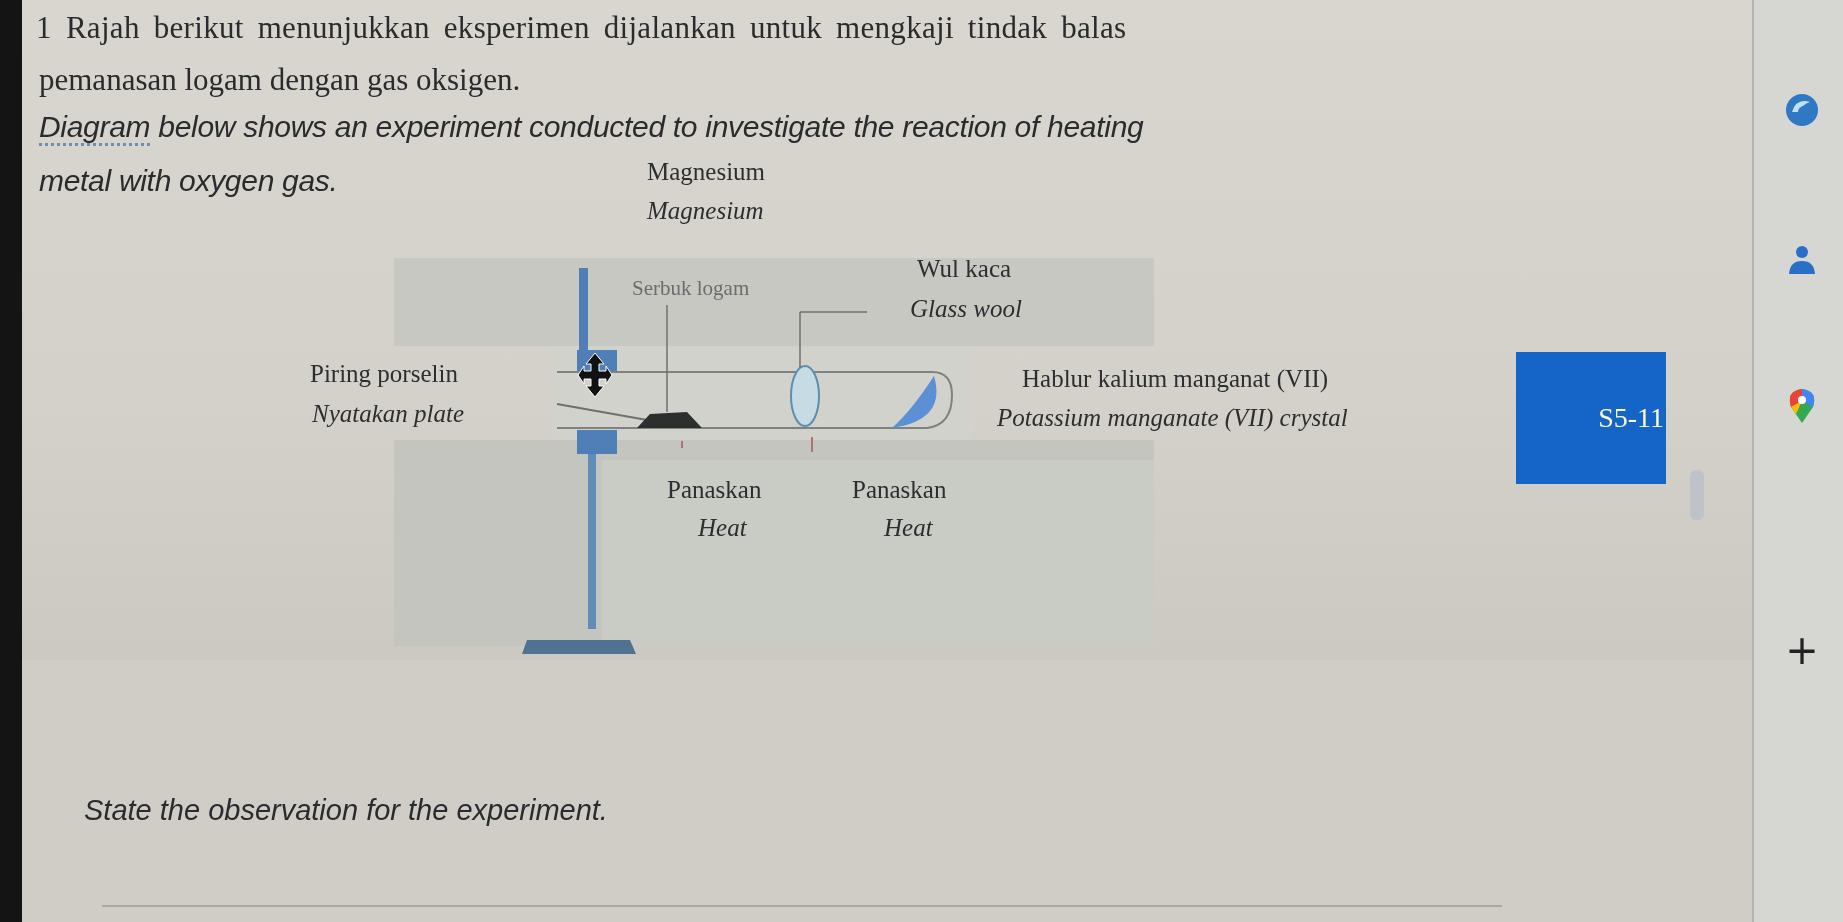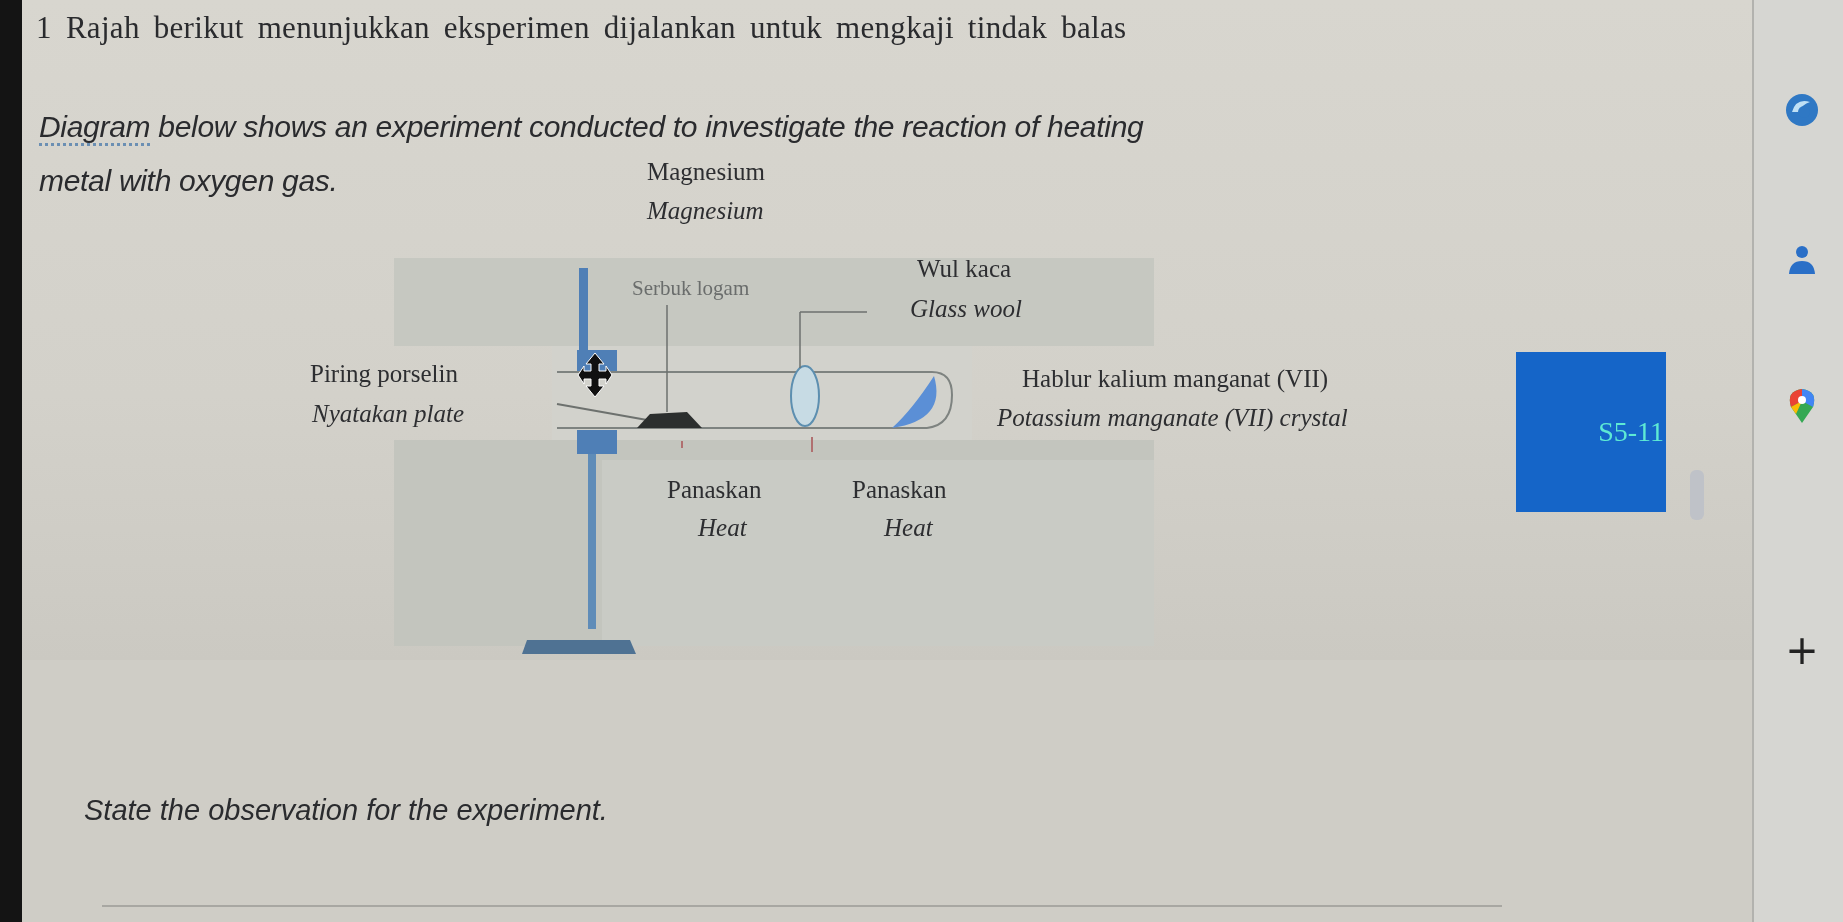--- a/index.html
+++ b/index.html
@@ -20,22 +20,22 @@
   .q-en1 { left: 17px; top: 110px; font-size: 30px; font-style: italic; font-family: "Liberation Sans", "DejaVu Sans", sans-serif; letter-spacing: -0.3px; }
   .q-en1 .underline { border-bottom: 3px dotted #6b8fb3; }
   .q-en2 { left: 17px; top: 164px; font-size: 30px; font-style: italic; font-family: "Liberation Sans", "DejaVu Sans", sans-serif; letter-spacing: -0.3px; }
   .lbl { position: absolute; white-space: nowrap; font-size: 25px; color: #2d2e31; }
   .lbl.it { font-style: italic; }
   .diagram-bg { position: absolute; background: #c4c6bf; }
   .sub-a { left: 60px; top: 748px; font-size: 29px; }
   .sub-a-en { left: 62px; top: 794px; font-size: 29px; font-style: italic; font-family: "Liberation Sans", "DejaVu Sans", sans-serif; }
   .answer-line { position: absolute; left: 80px; top: 905px; width: 1400px; height: 2px; background: #a8a7a2; }
   .code-badge {
-    position: absolute; left: 1516px; top: 352px; width: 150px; height: 160px;
-    background: #1565c8; color: #5eead4; font-size: 28px;
+    position: absolute; left: 1516px; top: 352px; width: 150px; height: 132px;
+    background: #1565c8; color: #fef9c3; font-size: 28px;
     display: flex; align-items: center; justify-content: flex-end; padding-right: 2px; box-sizing: border-box;
   }
   .sidebar {
     position: absolute; left: 1752px; top: 0; width: 91px; height: 922px;
     background: #d6d6d2; border-left: 2px solid #b2b2ae;
   }
   .side-icon { position: absolute; left: 28px; width: 40px; height: 40px; display: flex; align-items: center; justify-content: center; }
   .scroll-thumb { position: absolute; left: 1690px; top: 470px; width: 14px; height: 50px; background: #bfc2c8; border-radius: 6px; }
   .cursor-move { position: absolute; left: 555px; top: 352px; width: 36px; height: 46px; }
 </style>
@@ -43,20 +43,21 @@
 <body>
 
 <div class="bezel"></div>
 
 <div class="page">
 
   <div class="line q-title">
     <span>1</span>
     <span>Rajah berikut menunjukkan eksperimen dijalankan untuk mengkaji tindak balas</span>
   </div>
+  <div class="line q-title2">pemanasan logam dengan gas oksigen.</div>
   <div class="line q-en1">
     <span class="underline">Diagram</span><span> below shows an experiment conducted to investigate the reaction of heating</span>
   </div>
   <div class="line q-en2">metal with oxygen gas.</div>
 
   <div class="lbl" style="left:625px; top:158px;">Magnesium</div>
   <div class="lbl it" style="left:625px; top:197px;">Magnesium</div>
 
   <div>
     <div class="diagram-bg" style="left:372px; top:258px; width:760px; height:88px; background:#c6c8c1;"></div>

